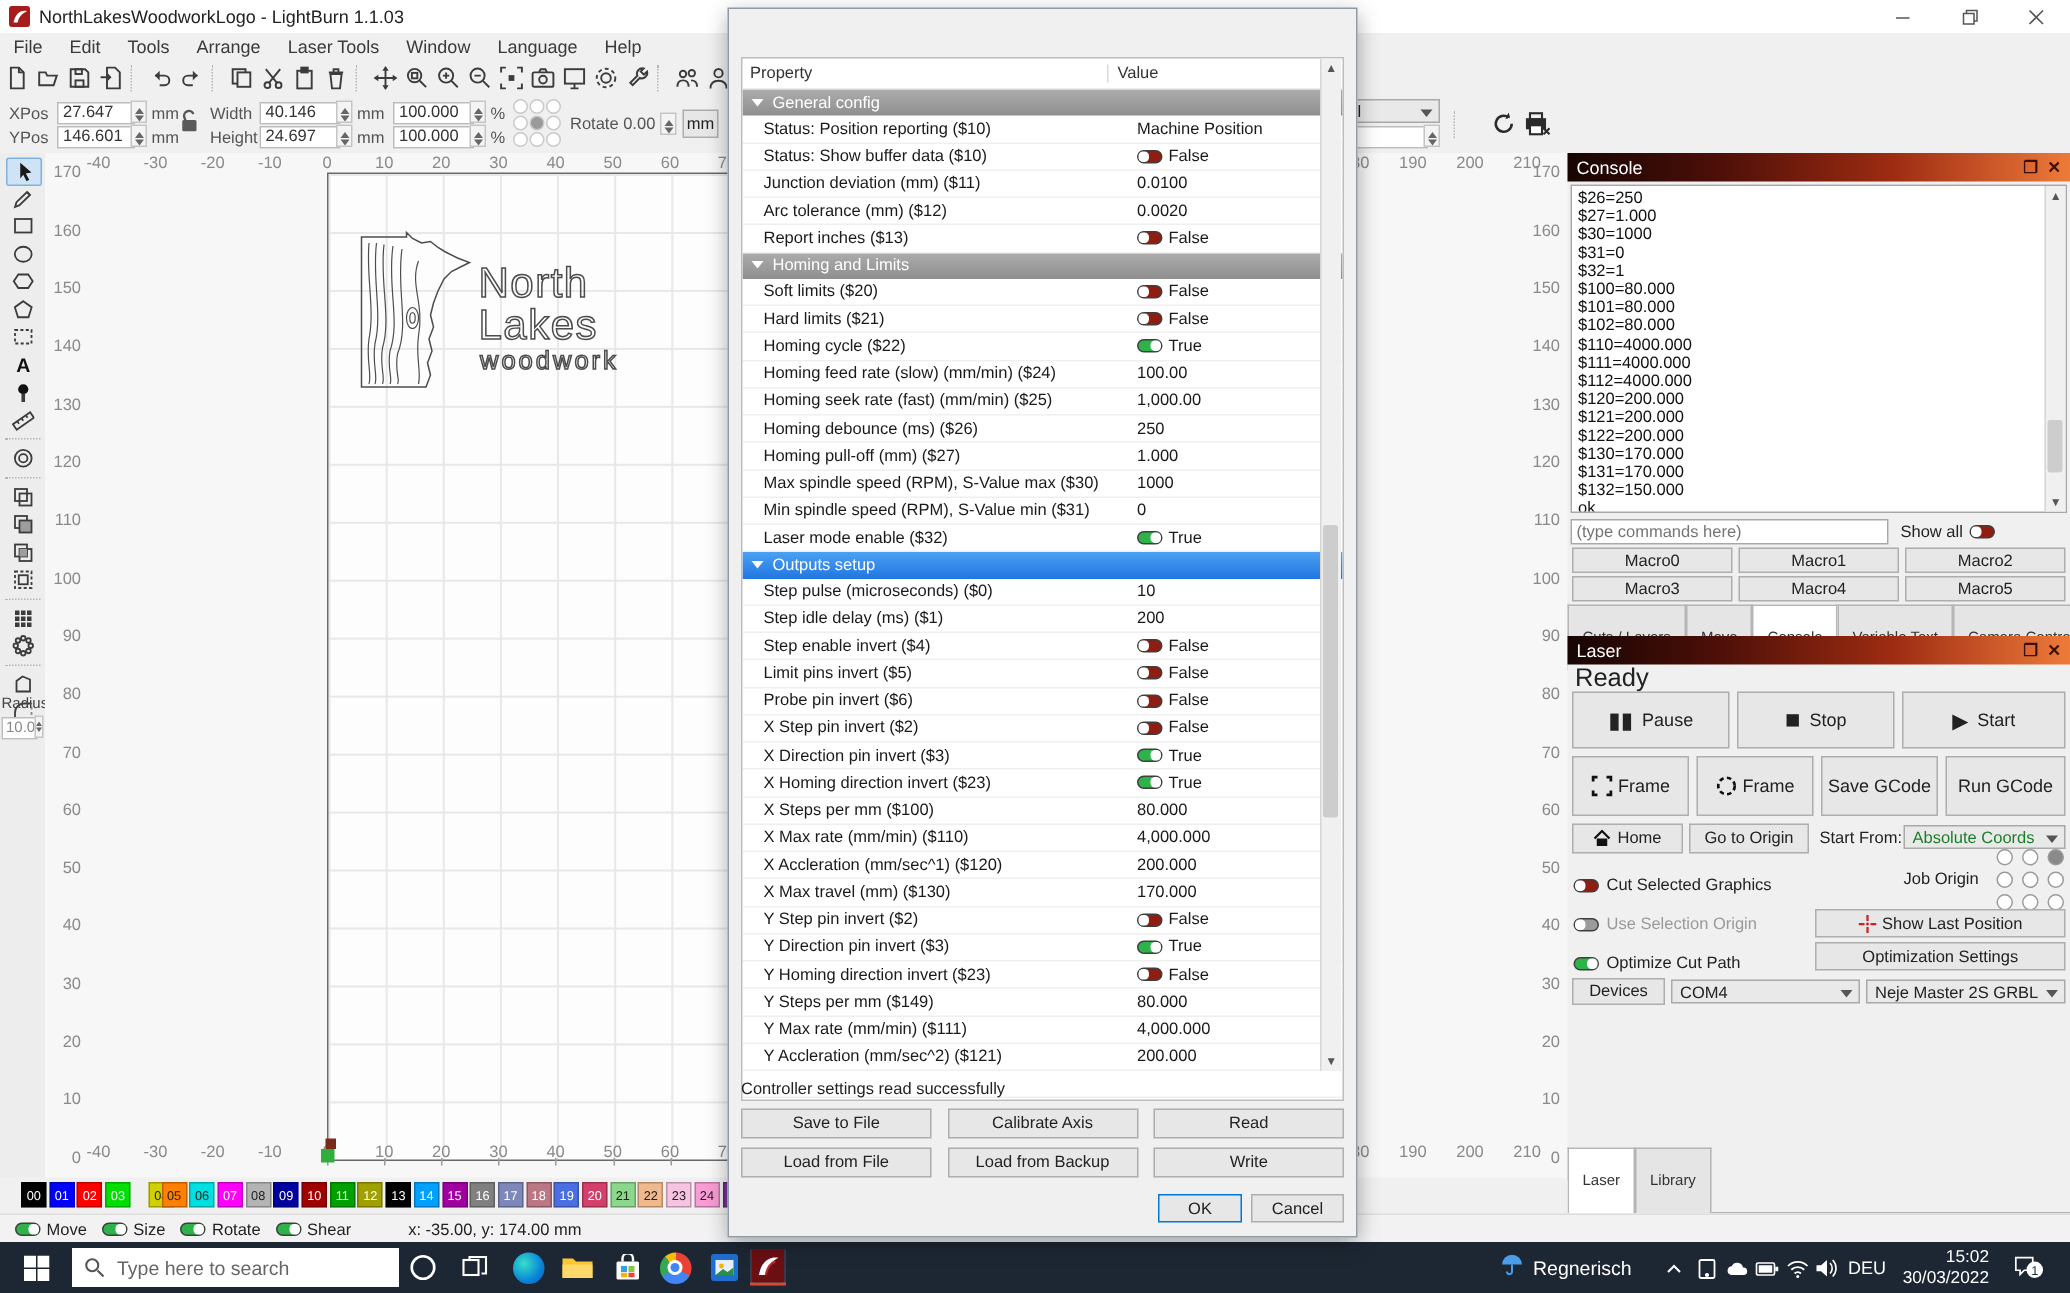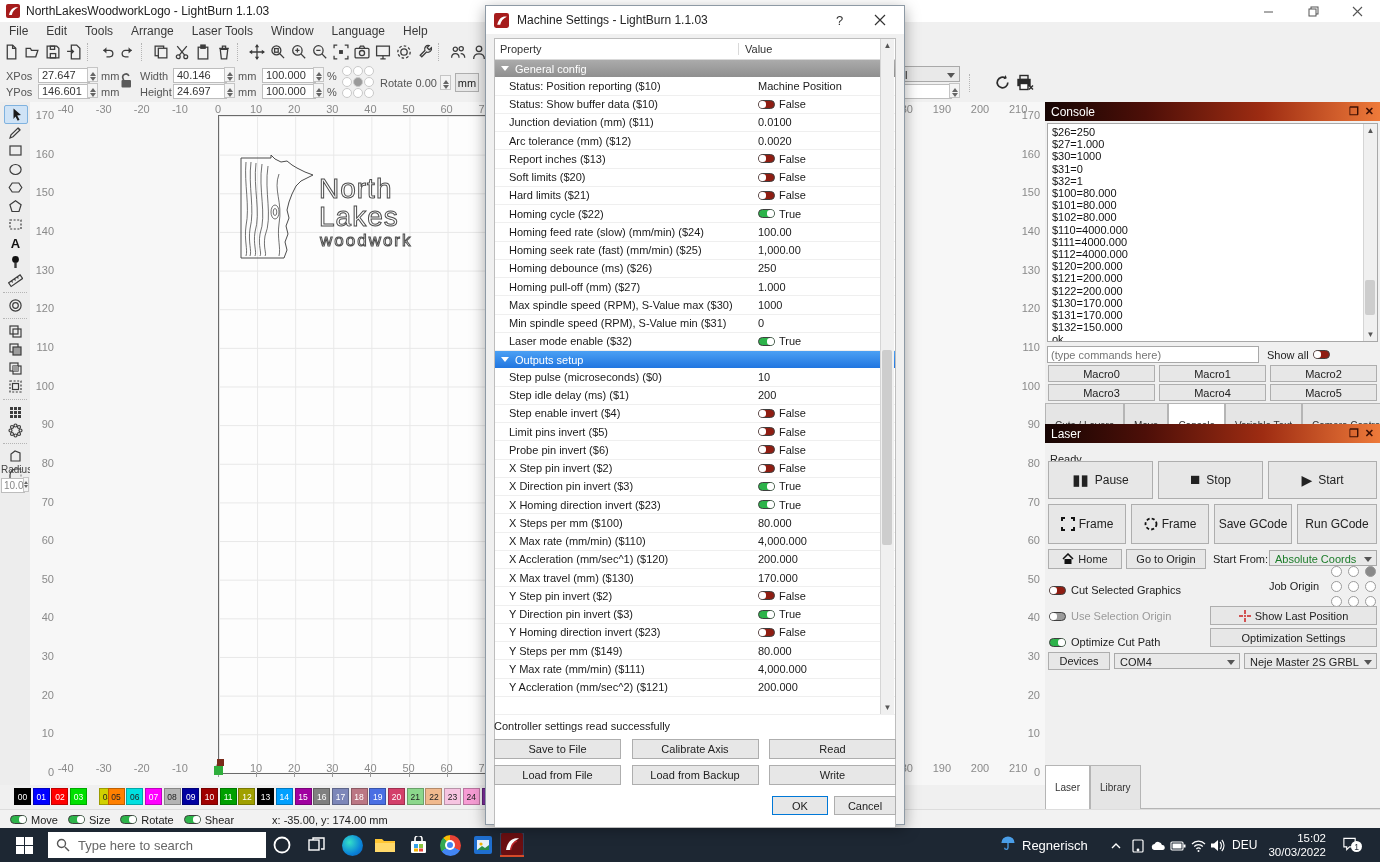--- a/index.html
+++ b/index.html
@@ -53,21 +53,21 @@
   .tg.on{background:#2db34a;}
   .tg.off{background:#8f1d12;}
   .tg.dis{background:#9b9b9b;}
   .tg .knob{position:absolute;width:7px;height:7px;background:#fff;border:0;border-radius:3px;top:0;}
   .tg.on .knob{right:0;}
   .tg.off .knob,.tg.dis .knob{left:0;}
   .radio{width:11px;height:11px;border:1px solid #9b9b9b;border-radius:50%;background:#fff;position:absolute;box-sizing:border-box;}
   
   #dialog{position:absolute;left:485px;top:5px;width:418px;height:818px;background:#f0f0f0;border:1px solid #8e9aa5;box-shadow:0 4px 14px rgba(0,0,0,.35);}
   #dlgtitle{position:absolute;left:0;top:0;right:0;height:28px;background:#fff;display:flex;align-items:center;}
-  #dlgtable{position:absolute;left:8px;top:32px;width:402px;height:790px;background:#fff;border:1px solid #bdbdbd;box-sizing:border-box;overflow:hidden;}
+  #dlgtable{position:absolute;left:8px;top:32px;width:402px;height:696px;background:#fff;border:1px solid #bdbdbd;box-sizing:border-box;overflow:hidden;}
   #dlghead{height:20px;border-bottom:1px solid #d9d9d9;display:flex;font-size:11px;color:#333;align-items:center;}
   .drow{height:17.25px;display:flex;align-items:center;font-size:11px;border-bottom:1px solid #efefef;color:#1a1a1a;}
   .drow .p{width:243px;padding-left:14px;white-space:nowrap;overflow:hidden;}
   .drow .v{flex:1;padding-left:6px;white-space:nowrap;display:flex;align-items:center;gap:4px;}
   .dsec{height:17.25px;display:flex;align-items:center;font-size:11px;color:#fff;background:linear-gradient(#ababab,#8f8f8f);}
   .dsec.selected{background:linear-gradient(#4ba0f4,#2176e0);}
   .chev{width:0;height:0;border:4px solid transparent;border-top:5px solid #fff;margin:3px 6px 0 6px;}
   
   #palette{position:absolute;left:0;top:787px;width:1045px;height:22px;background:#f0f0f0;}
   .pchip{position:absolute;top:1px;width:17px;height:17px;font-size:8.5px;display:flex;align-items:center;justify-content:center;border:1px solid rgba(0,0,0,.25);box-sizing:border-box;}
@@ -719,21 +719,21 @@
       </div>
   </div>
 
   <div class="panelbg" style="left:1045px;top:424px;width:335px;height:361px">
     <div class="ptitle" style="left:0;top:0;width:335px">
       <span>Laser</span>
         <span class="sp"></span>
       <span class="pic">❐</span>
       <span class="pic">✕</span>
     </div>
-    <span style="position:absolute;left:5px;top:29px;font-size:11px">Ready</span>
+    <span style="position:absolute;left:5px;top:18px;font-size:17px">Ready</span>
     <div class="wbtn big" style="left:3px;top:37px;width:105px;height:38px">
         <span style="font-size:15px;margin-right:6px">▮▮</span>
         <span>Pause</span>
       </div>
     <div class="wbtn big" style="left:113px;top:37px;width:105px;height:38px">
         <span style="font-size:17px;margin-right:6px">■</span>
         <span>Stop</span>
       </div>
     <div class="wbtn big" style="left:223px;top:37px;width:109px;height:38px">
         <span style="font-size:14px;margin-right:6px">▶</span>
@@ -998,35 +998,20 @@
     </span>
     <span class="trayico" style="left:1342px;top:8px">
       <svg width="17" height="16" viewBox="0 0 17 16" fill="none" stroke="#fff" stroke-width="1.2">
           <path d="M2 2h12v9H8l-3 3v-3H2z"></path>
         </svg>
       <span style="position:absolute;left:9px;top:5px;width:11px;height:11px;border-radius:50%;background:#fff;color:#1d2733;font-size:8.5px;display:flex;align-items:center;justify-content:center">1</span>
     </span>
   </div>
 
   <div id="dialog">
-    <div id="dlgtitle">
-      <span style="margin-left:8px">
-          <svg width="15" height="15" viewBox="0 0 14 14">
-            <rect width="14" height="14" rx="2" fill="#a61c1c"></rect>
-            <path d="M3 11 C4.5 4 9 2.5 12 3.5 C8.5 5 6.5 7.5 5.8 11 Z" fill="#fff"></path>
-          </svg>
-        </span>
-      <span style="margin-left:8px;font-size:12px">Machine Settings - LightBurn 1.1.03</span>
-      <span style="position:absolute;left:350px;font-size:13px;color:#333">?</span>
-      <span style="position:absolute;left:388px">
-          <svg width="12" height="12" viewBox="0 0 12 12">
-            <path d="M1 1l10 10M11 1L1 11" stroke="#333" stroke-width="1.2"></path>
-          </svg>
-        </span>
-    </div>
     <div id="dlgtable">
       <div id="dlghead">
         <span style="padding-left:5px;width:238px">Property</span>
         <span style="border-left:1px solid #d9d9d9;padding-left:6px">Value</span>
       </div>
       <div id="dlgrows">
           <div class="dsec">
             <span class="chev"></span>
             <span>General config</span>
           </div>
@@ -1058,20 +1043,24 @@
             </span>
           </div>
           <div class="drow">
             <span class="p">Report inches ($13)</span>
             <span class="v">
               <span class="tg off">
                 <span class="knob"></span>
               </span>
               <span>False</span>
             </span>
+          </div>
+          <div class="dsec">
+            <span class="chev"></span>
+            <span>Homing and Limits</span>
           </div>
           <div class="drow">
             <span class="p">Soft limits ($20)</span>
             <span class="v">
               <span class="tg off">
                 <span class="knob"></span>
               </span>
               <span>False</span>
             </span>
           </div>

